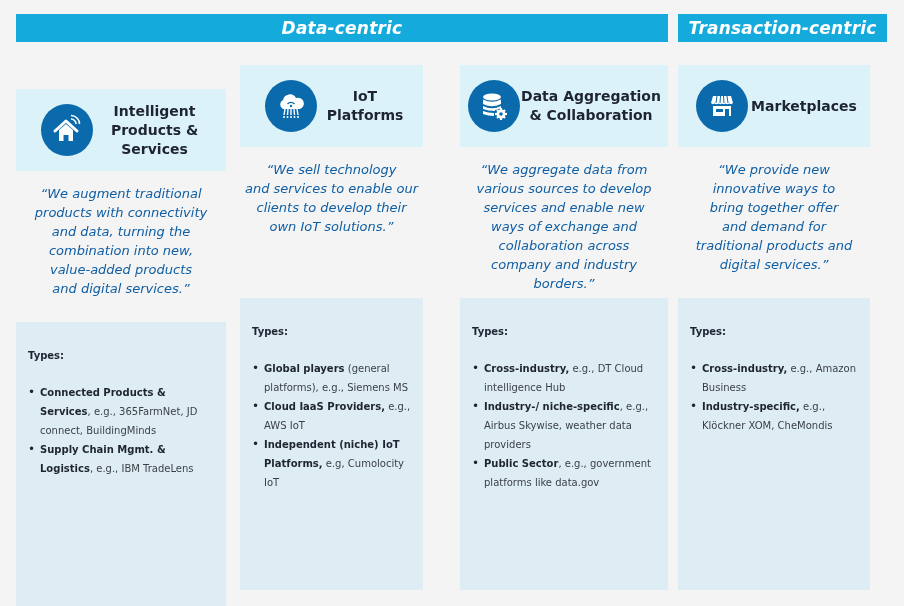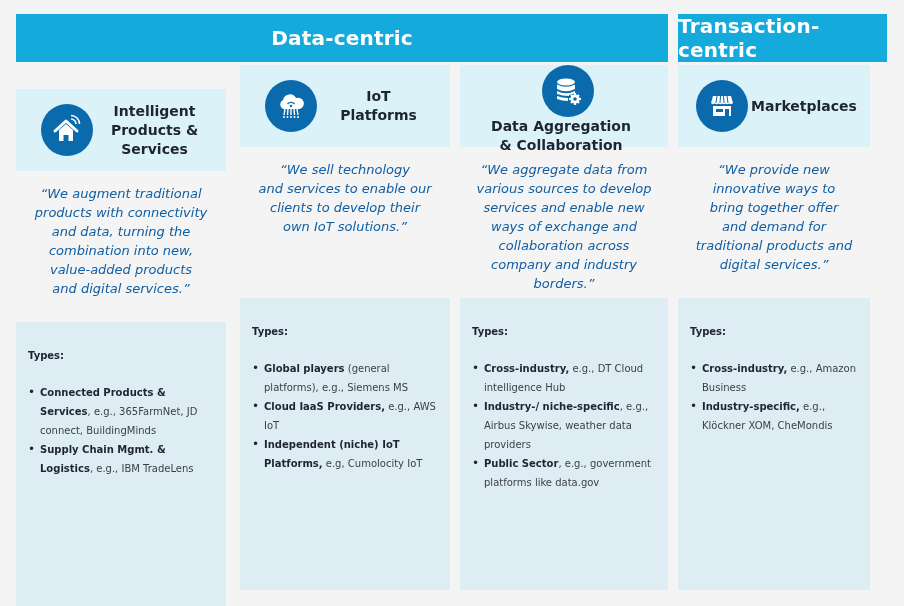--- a/index.html
+++ b/index.html
@@ -1,31 +1,31 @@
 <!DOCTYPE html>
 <html><head>
   <meta charset="utf-8">
   <style>
     * { box-sizing: border-box; margin: 0; padding: 0; }
     html, body { width: 904px; height: 606px; background: #f4f4f4; overflow: hidden; }
     body { position: relative; font-family: "DejaVu Sans", sans-serif; color: #1c2a3a; }
 
     .banner {
-      position: absolute; top: 14px; height: 48px;
+      position: absolute; top: 14px; height: 28px;
       background: #15aadc; color: #ffffff;
       display: flex; align-items: center; justify-content: center;
-      font-weight: bold; font-size: 20px; letter-spacing: 0.2px;
+      font-weight: bold; font-size: 17px; letter-spacing: 0.2px; font-style: italic;
     }
     #banner-data { left: 16px; width: 652px; }
     #banner-trans { left: 678px; width: 209px; }
 
     .col { position: absolute; }
     .col-1 { left: 16px; width: 210px; margin-top: 24px; }
-    .col-2 { left: 240px; width: 210px; }
-    .col-3 { left: 460px; width: 208px; flex-direction: column; }
+    .col-2 { left: 240px; width: 183px; }
+    .col-3 { left: 460px; width: 208px; }
     .col-4 { left: 678px; width: 192px; }
 
     .hdr {
       position: absolute; top: 65px; height: 82px;
       background: #dcf2f9;
       display: flex; align-items: center;
     }
     .hdr .icon-circle {
       width: 52px; height: 52px; border-radius: 50%;
       background: #0a6aac; flex: 0 0 52px;

